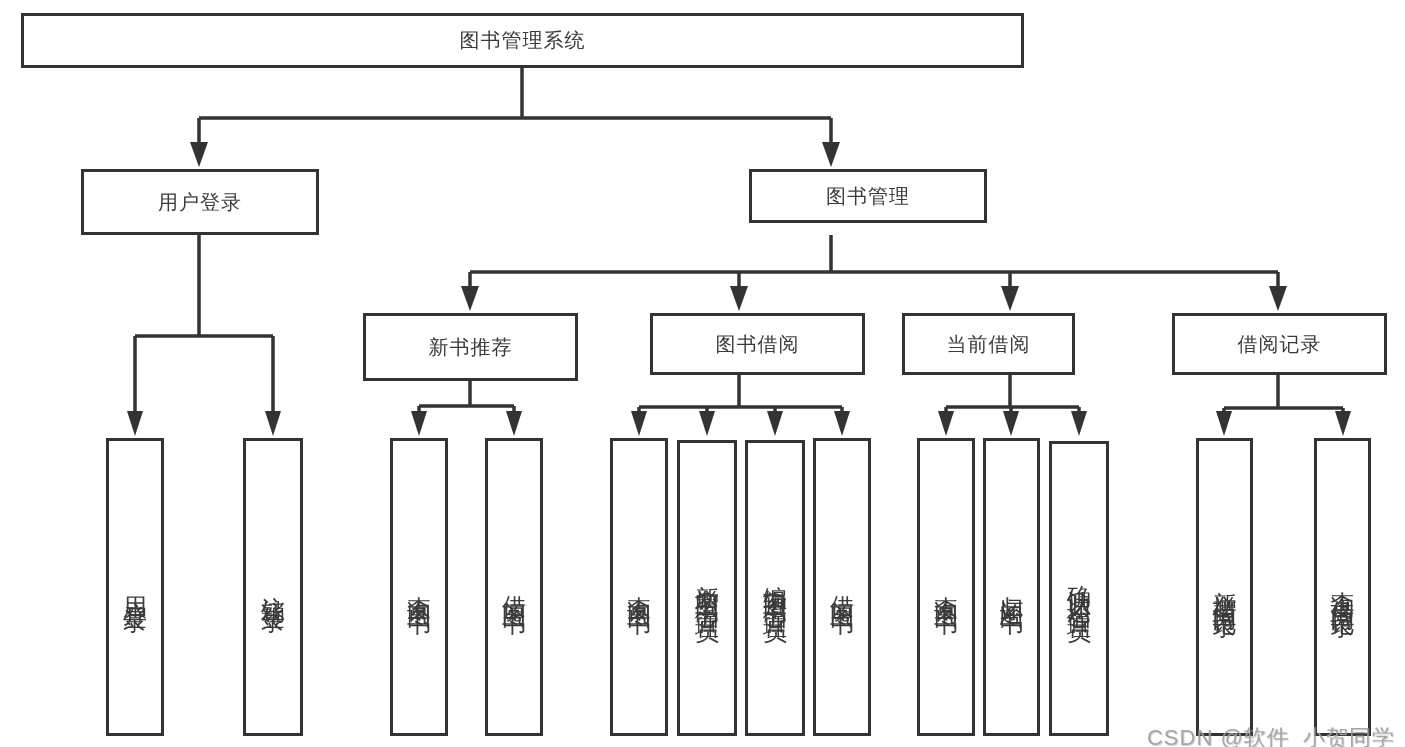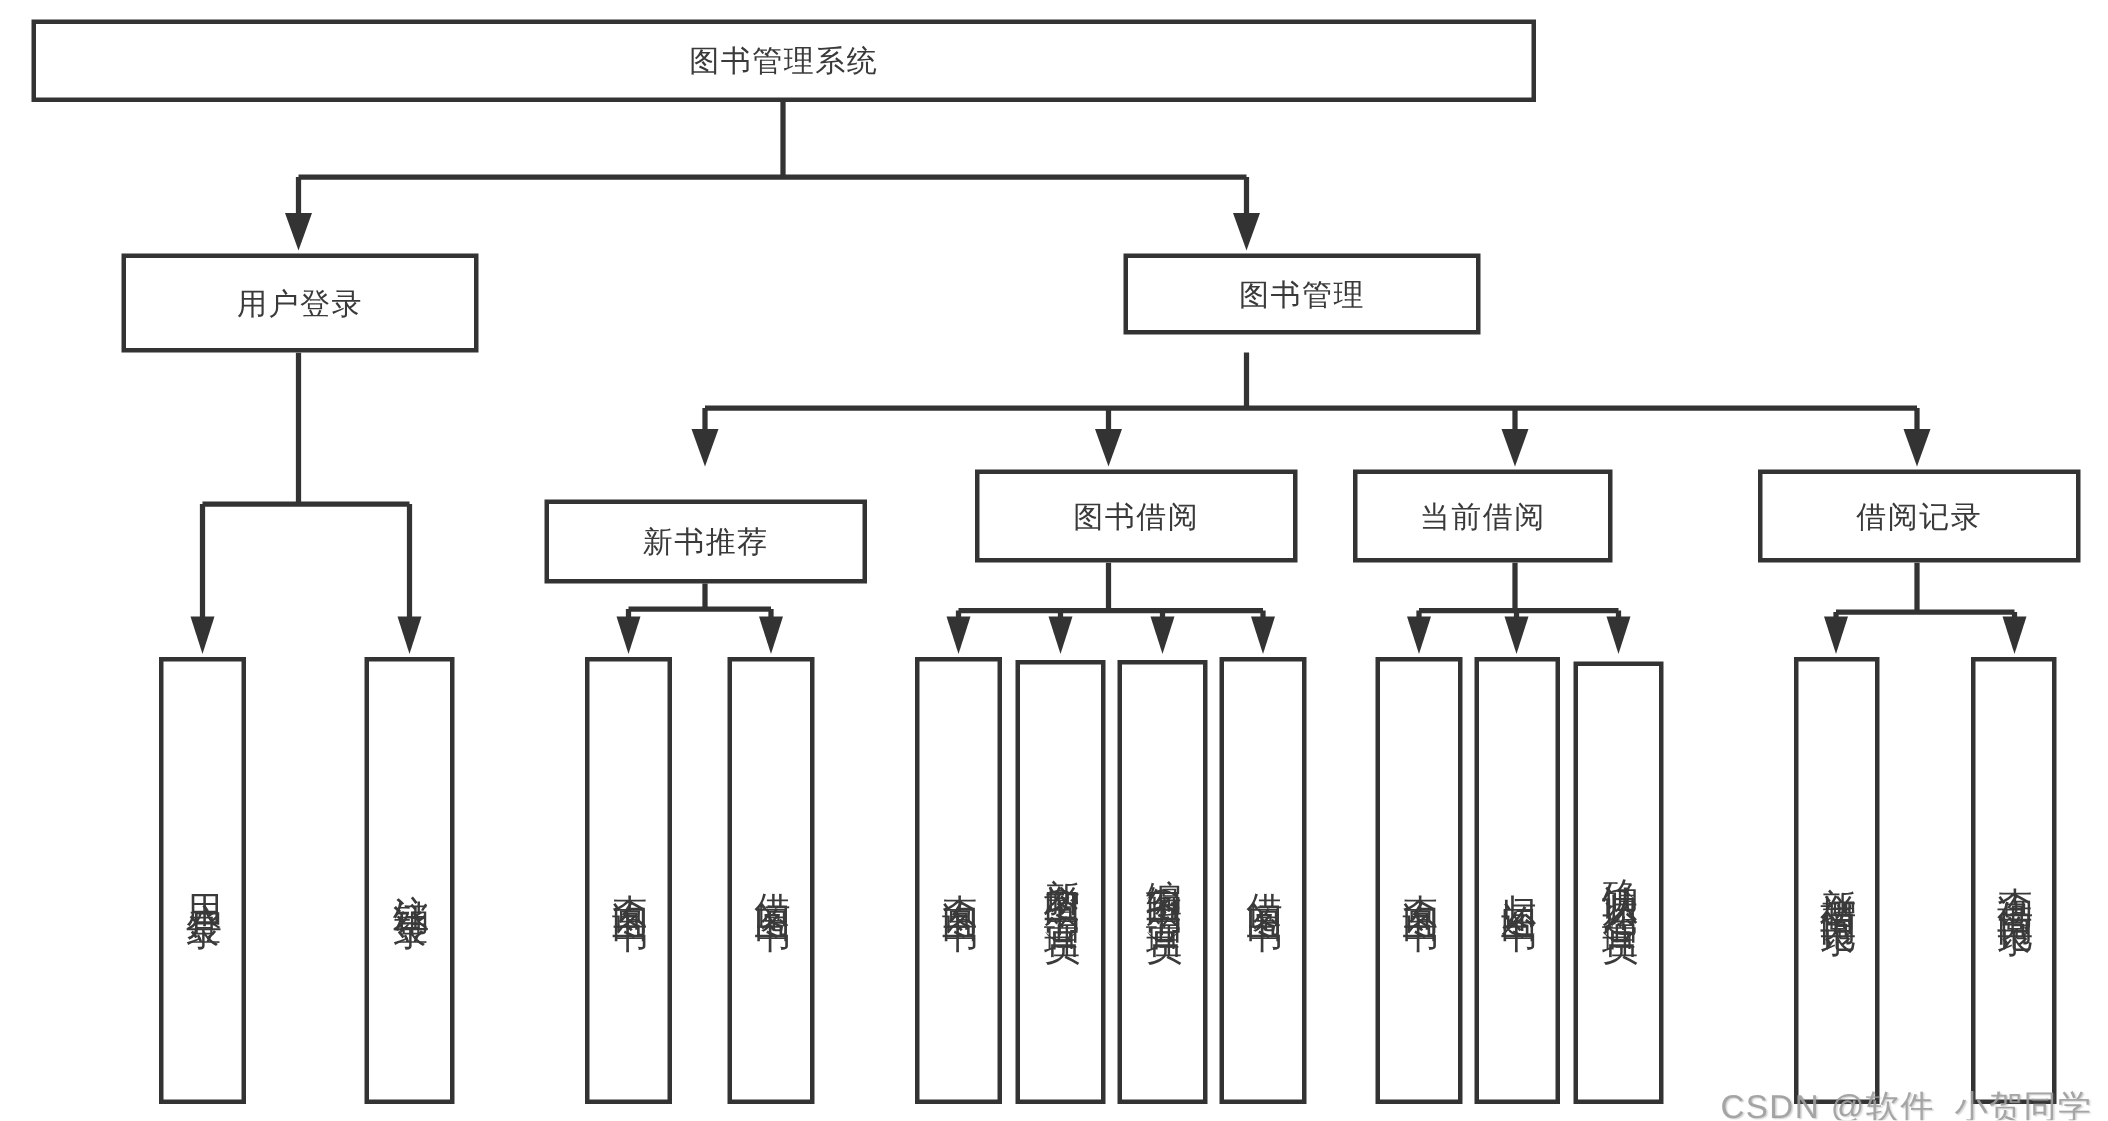--- a/index.html
+++ b/index.html
@@ -125,21 +125,21 @@
     <span>图书管理系统</span>
   </div>
 
   <div class="node h-node" style="left:81px;top:169px;width:238px;height:66px;">
     <span>用户登录</span>
   </div>
   <div class="node h-node" style="left:712px;top:169px;width:238px;height:54px;margin-left:37px;">
     <span>图书管理</span>
   </div>
 
-  <div class="node h-node" style="left:363px;top:313px;width:215px;height:56px;margin-top:20px;">
+  <div class="node h-node" style="left:363px;top:313px;width:215px;height:68px;">
     <span>新书推荐</span>
   </div>
   <div class="node h-node" style="left:650px;top:313px;width:215px;height:62px;">
     <span>图书借阅</span>
   </div>
   <div class="node h-node" style="left:902px;top:313px;width:173px;height:62px;">
     <span>当前借阅</span>
   </div>
   <div class="node h-node" style="left:1172px;top:313px;width:215px;height:62px;">
     <span>借阅记录</span>

